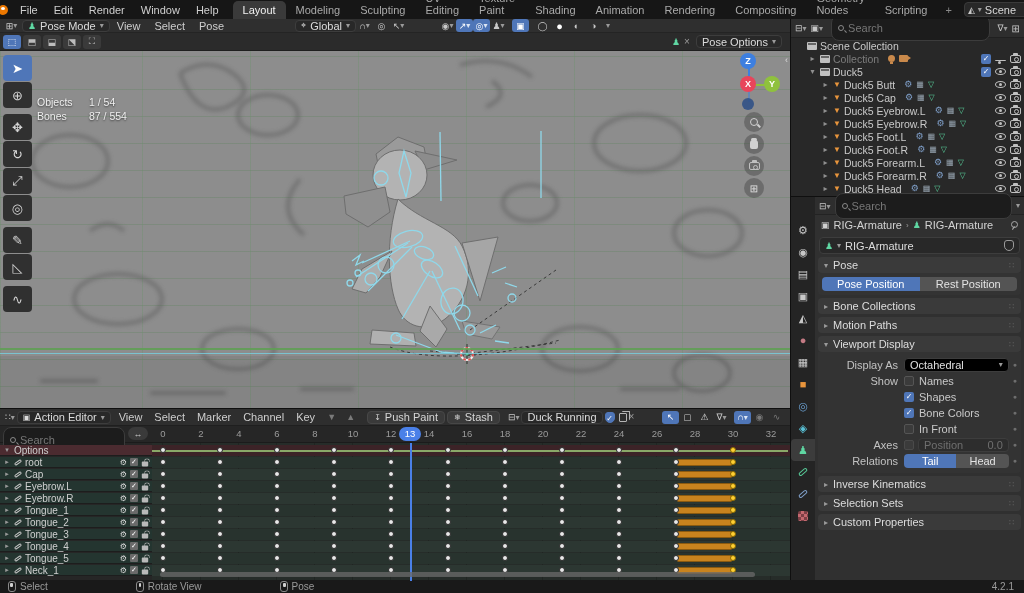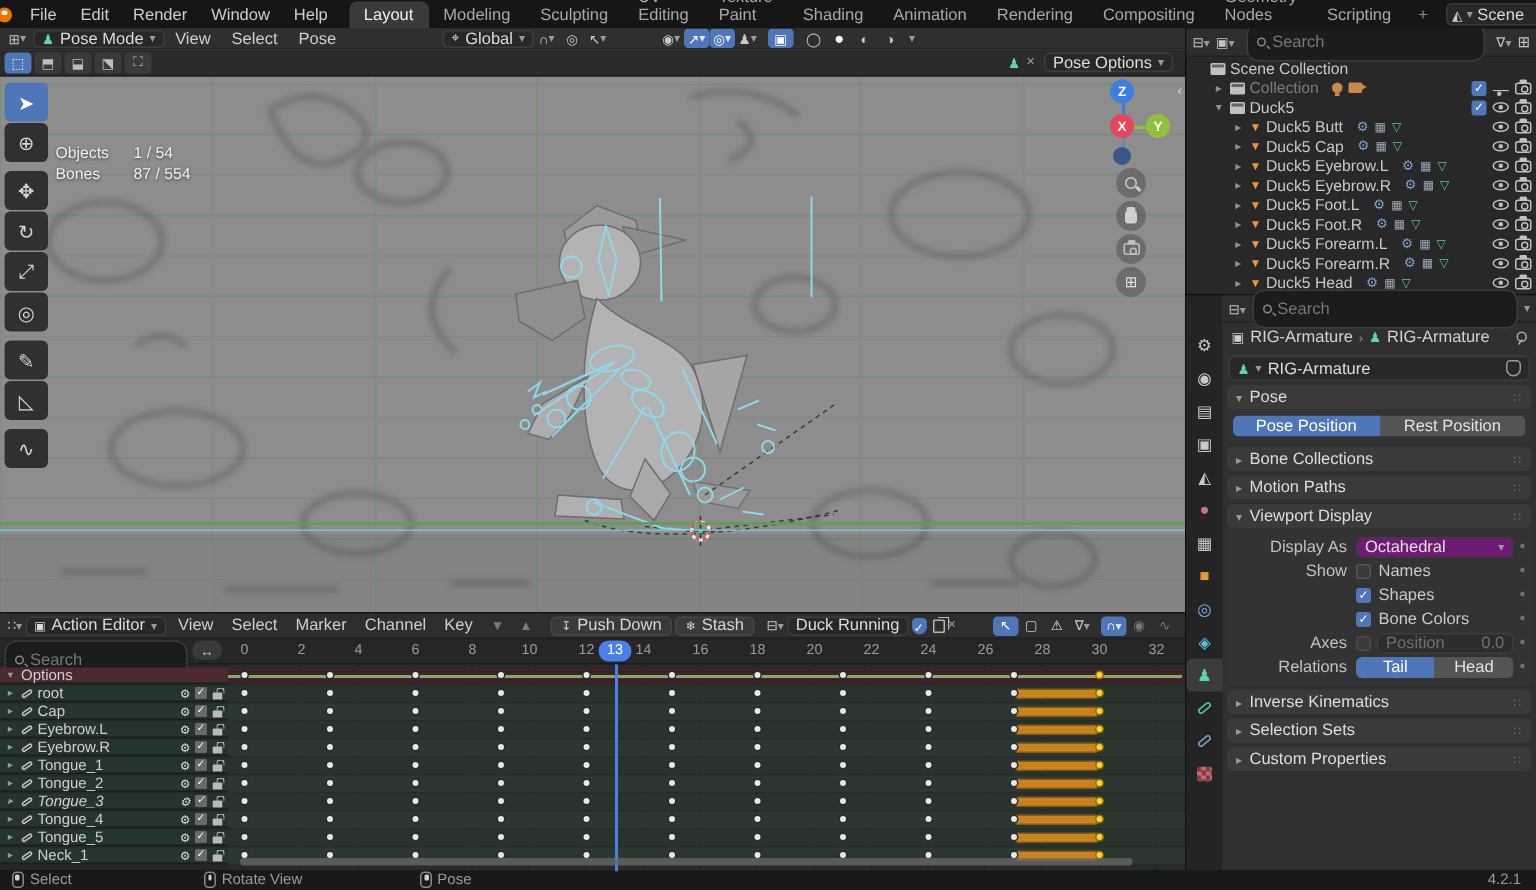--- a/index.html
+++ b/index.html
@@ -152,21 +152,21 @@
   .panel-hdr { margin:3px 3px 0; height:16px; background:#3a3a3a; border-radius:4px; display:flex;
     align-items:center; gap:5px; padding:0 6px; color:#dddddd; }
   .panel-hdr .grip { margin-left:auto; }
   .panel-body { margin:0 3px; background:#333333; border-radius:0 0 4px 4px; padding:4px 4px; }
   .prow { display:flex; align-items:center; height:15px; margin:1px 0; }
   .prow .rlabel { width:82px; text-align:right; color:#c2c2c2; padding-right:6px; }
   .prow .deco { margin-left:4px; color:#6e6e6e; font-size:7px; }
   .seg { display:flex; flex:1; height:14px; border-radius:4px; overflow:hidden; }
   .seg > div { flex:1; display:flex; align-items:center; justify-content:center; background:#545454; color:#e3e3e3; }
   .seg > div.on { background:#4f76b8; color:#fff; }
-  .pfield { flex:1; height:14px; background:#701a75; border:1px solid #3d3d3d; border-radius:4px;
+  .pfield { flex:1; height:14px; background:#000000; border:1px solid #3d3d3d; border-radius:4px;
     display:flex; align-items:center; padding:0 5px; color:#e0e0e0; }
   .pfield.disabled { color:#6f6f6f; background:#2d2d2d; }
   .cb-label { margin-left:5px; color:#c9c9c9; }
   .person { color:#5fd6a2; }
 
   
   #dopesheet { position:absolute; left:0; top:408px; width:790px; height:172px; background:#262626;
     border-top:1px solid #0f0f0f; }
   #ds-header { height:17px; background:#2e2e2e; display:flex; align-items:center; padding:0 3px;
     border-bottom:1px solid #1f1f1f; gap:2px; }
@@ -714,20 +714,26 @@
         <span class="cb-label">Shapes</span>
         <span class="deco" style="margin-left:auto">●</span>
       </div>
       <div class="prow">
         <span class="rlabel"></span>
         <span class="i-chk">✓</span>
         <span class="cb-label">Bone Colors</span>
         <span class="deco" style="margin-left:auto">●</span>
       </div>
       <div class="prow">
+        <span class="rlabel"></span>
+        <span class="i-chk off"></span>
+        <span class="cb-label">In Front</span>
+        <span class="deco" style="margin-left:auto">●</span>
+      </div>
+      <div class="prow">
         <span class="rlabel">Axes</span>
         <span class="i-chk dis" style="margin-right:4px"></span>
         <span class="pfield disabled">
           <span>Position</span>
           <span style="margin-left:auto">0.0</span>
         </span>
         <span class="deco">●</span>
       </div>
       <div class="prow">
         <span class="rlabel">Relations</span>
@@ -769,21 +775,21 @@
         <div class="ds-menu">View</div>
         <div class="ds-menu">Select</div>
         <div class="ds-menu">Marker</div>
         <div class="ds-menu">Channel</div>
         <div class="ds-menu">Key</div>
       </div>
     <span class="mini-btn" style="color:#7a7a7a">▼</span>
     <span class="mini-btn" style="color:#7a7a7a">▲</span>
     <span class="btn" style="height:13px;margin-left:6px">
       <span class="glyph" style="font-size:8px">↧</span>
-      <span>Push Down</span>
+      <span>Push Paint</span>
     </span>
     <span class="btn" style="height:13px">
       <span class="glyph" style="font-size:8px">❄</span>
       <span>Stash</span>
     </span>
     <span class="glyph" style="font-size:9px;margin-left:6px">⊟<span class="dd">▾</span></span>
     <span class="field" style="height:13px">
       <span>Duck Running</span>
     </span>
     <span class="i-shield on">✓</span>
@@ -995,21 +1001,21 @@
         <div class="key" style="left: 125px; top: 2px;"></div>
         <div class="key" style="left: 182px; top: 2px;"></div>
         <div class="key" style="left: 239px; top: 2px;"></div>
         <div class="key" style="left: 296px; top: 2px;"></div>
         <div class="key" style="left: 353px; top: 2px;"></div>
         <div class="key" style="left: 410px; top: 2px;"></div>
         <div class="key" style="left: 467px; top: 2px;"></div>
         <div class="key" style="left: 524px; top: 2px;"></div>
         <div class="key sel" style="left: 581px; top: 2px;"></div>
       </div>
-      <div class="nrow" style="top: 86px; font-style: italic;">
+      <div class="nrow" style="top: 86px;">
         <div class="narrow glyph">▸</div>
         <div class="nbone"></div>
         <div class="nm">Tongue_3</div>
         <span class="tools">
           <div class="glyph" style="color: rgb(216, 216, 216); font-size: 8px;">⚙</div>
           <div class="i-chk">✓</div>
           <div class="i-lock"></div>
         </span>
       </div>
       <div class="krow even" style="top: 98px;">

